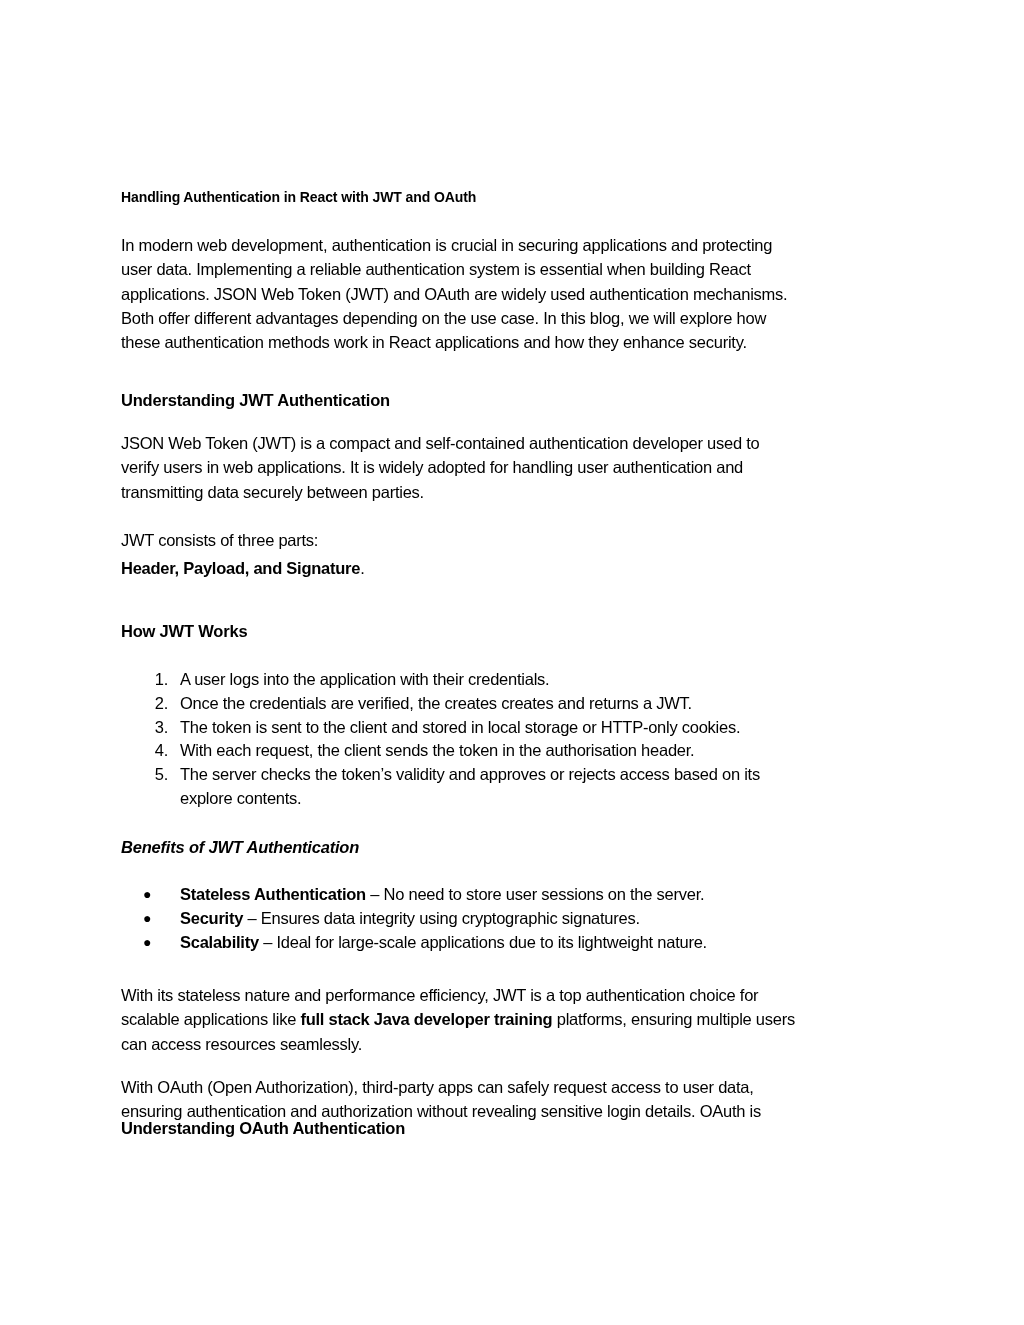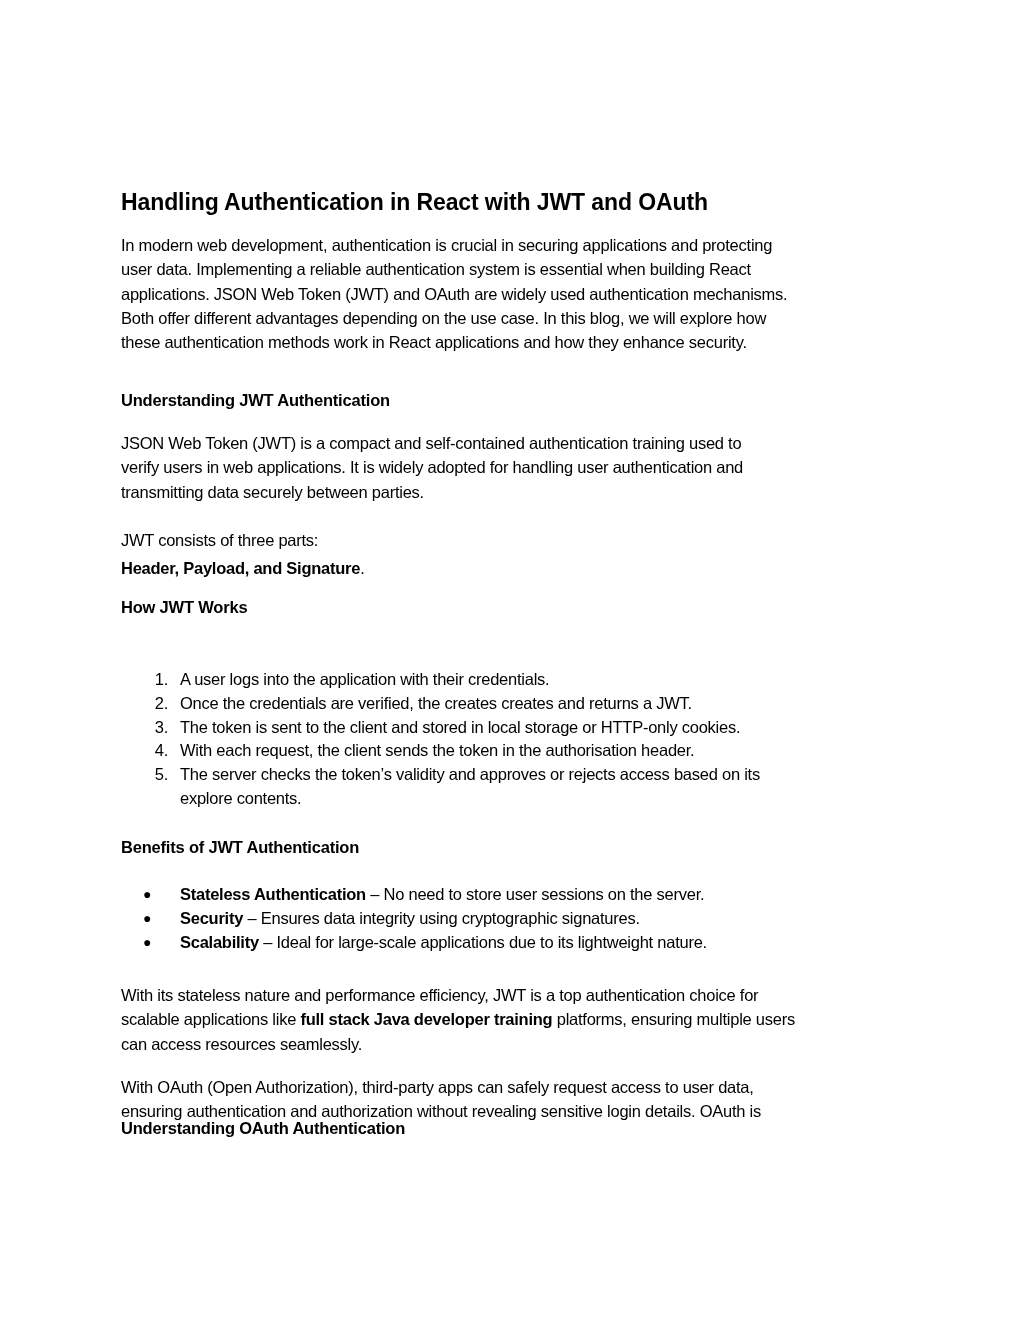--- a/index.html
+++ b/index.html
@@ -2,21 +2,21 @@
 <html><head>
   <meta charset="utf-8">
   <style>
     html, body { margin: 0; padding: 0; background: #ffffff; }
     body {
       width: 1024px; height: 1325px; position: relative; overflow: hidden;
       font-family: "Liberation Sans", sans-serif; color: #000;
     }
     .page { position: absolute; left: 121px; top: 0; width: 780px; }
     .abs { position: absolute; left: 0; white-space: nowrap; }
-    .title { font-size: 23px; font-weight: bold; letter-spacing: -0.1px; }
+    .title { font-size: 14px; font-weight: bold; letter-spacing: -0.1px; }
     .h2 { font-size: 16.5px; font-weight: bold; letter-spacing: -0.2px; }
     .p { font-size: 16.5px; line-height: 24.3px; letter-spacing: -0.25px; }
     .line { display: block; height: 24.3px; }
     .b { font-weight: bold; }
     .num { position: absolute; left: 27px; width: 20px; text-align: right; }
     .item-text { position: absolute; left: 59px; text-align: center; }
     .bullet { position: absolute; left: 22px; font-size: 14px; }
   </style>
 </head>
 <body>
@@ -29,30 +29,30 @@
     <span class="line">In modern web development, authentication is crucial in securing applications and protecting</span>
     <span class="line">user data. Implementing a reliable authentication system is essential when building React</span>
     <span class="line">applications. JSON Web Token (JWT) and OAuth are widely used authentication mechanisms.</span>
     <span class="line">Both offer different advantages depending on the use case. In this blog, we will explore how</span>
     <span class="line">these authentication methods work in React applications and how they enhance security.</span>
   </div>
 
   <div class="abs h2" style="top:391px;">Understanding JWT Authentication</div>
 
   <div class="abs p" style="top:431px;">
-    <span class="line">JSON Web Token (JWT) is a compact and self-contained authentication training used to</span>
+    <span class="line">JSON Web Token (JWT) is a compact and self-contained authentication developer used to</span>
     <span class="line">verify users in web applications. It is widely adopted for handling user authentication and</span>
     <span class="line">transmitting data securely between parties.</span>
   </div>
 
   <div class="abs p" style="top:528px;">JWT consists of three parts:</div>
 
   <div class="abs p" style="top:556px;"><span class="b">Header, Payload, and Signature</span><span>.</span></div>
 
-  <div class="abs h2" style="top:598px;">How JWT Works</div>
+  <div class="abs h2" style="top:622px;">How JWT Works</div>
 
   <div>
     <div class="abs p" style="top:667px; width:780px;">
       <span class="num">1.</span>
       <span class="item-text">A user logs into the application with their credentials.</span>
     </div>
     <div class="abs p" style="top:691px; width:780px;">
       <span class="num">2.</span>
       <span class="item-text">Once the credentials are verified, the creates creates and returns a JWT.</span>
     </div>
@@ -66,21 +66,21 @@
     </div>
     <div class="abs p" style="top:762px; width:780px;">
       <span class="num">5.</span>
       <span class="item-text">The server checks the token’s validity and approves or rejects access based on its</span>
     </div>
     <div class="abs p" style="top:786px; width:780px;">
       <span class="item-text">explore contents.</span>
     </div>
   </div>
 
-  <div class="abs h2" style="top:838px;">Benefits of JWT Authentication</div>
+  <div class="abs h2" style="top:838px;font-style:italic;">Benefits of JWT Authentication</div>
 
   <div>
     <div class="abs p" style="top:882px; width:780px;">
       <span class="bullet">●</span>
       <span class="item-text"><span class="b">Stateless Authentication</span><span> – No need to store user sessions on the server.</span></span>
     </div>
     <div class="abs p" style="top:906px; width:780px;">
       <span class="bullet">●</span>
       <span class="item-text"><span class="b">Security</span><span> – Ensures data integrity using cryptographic signatures.</span></span>
     </div>

